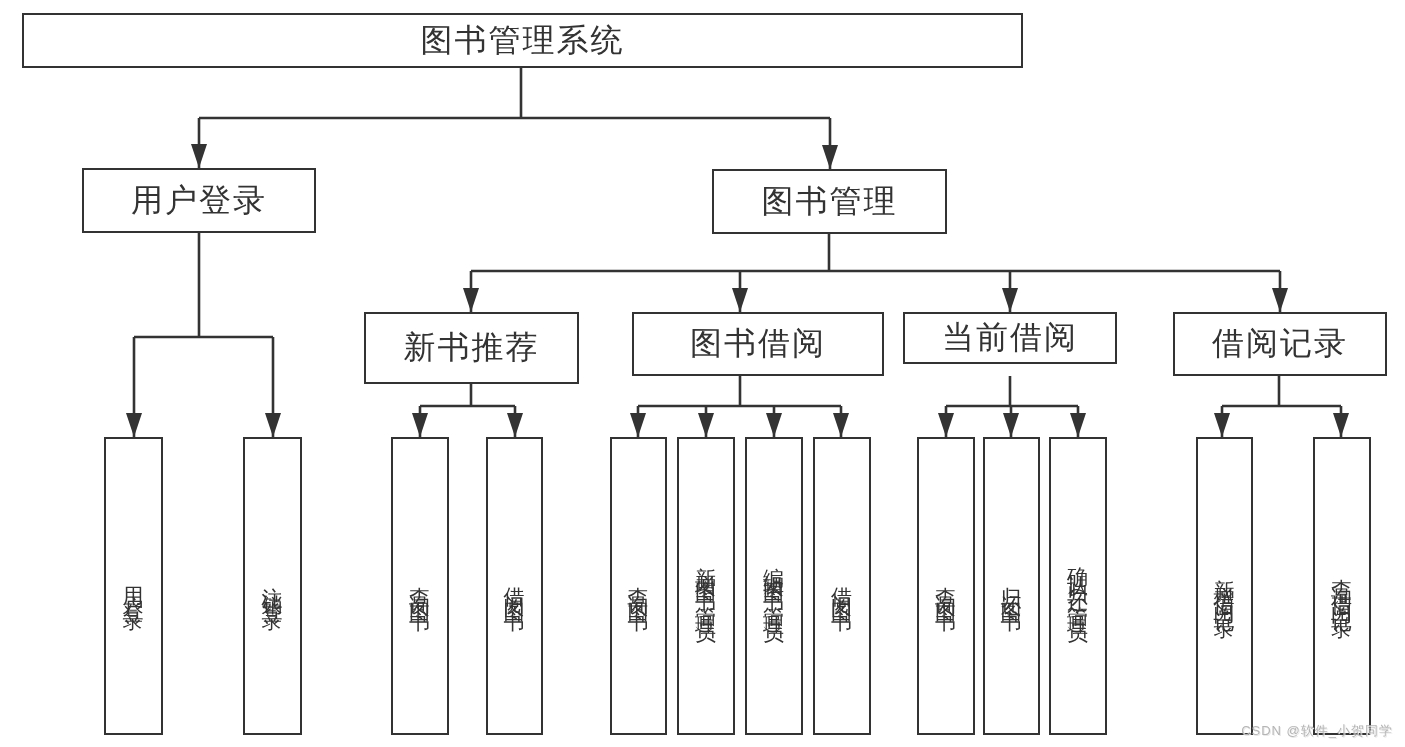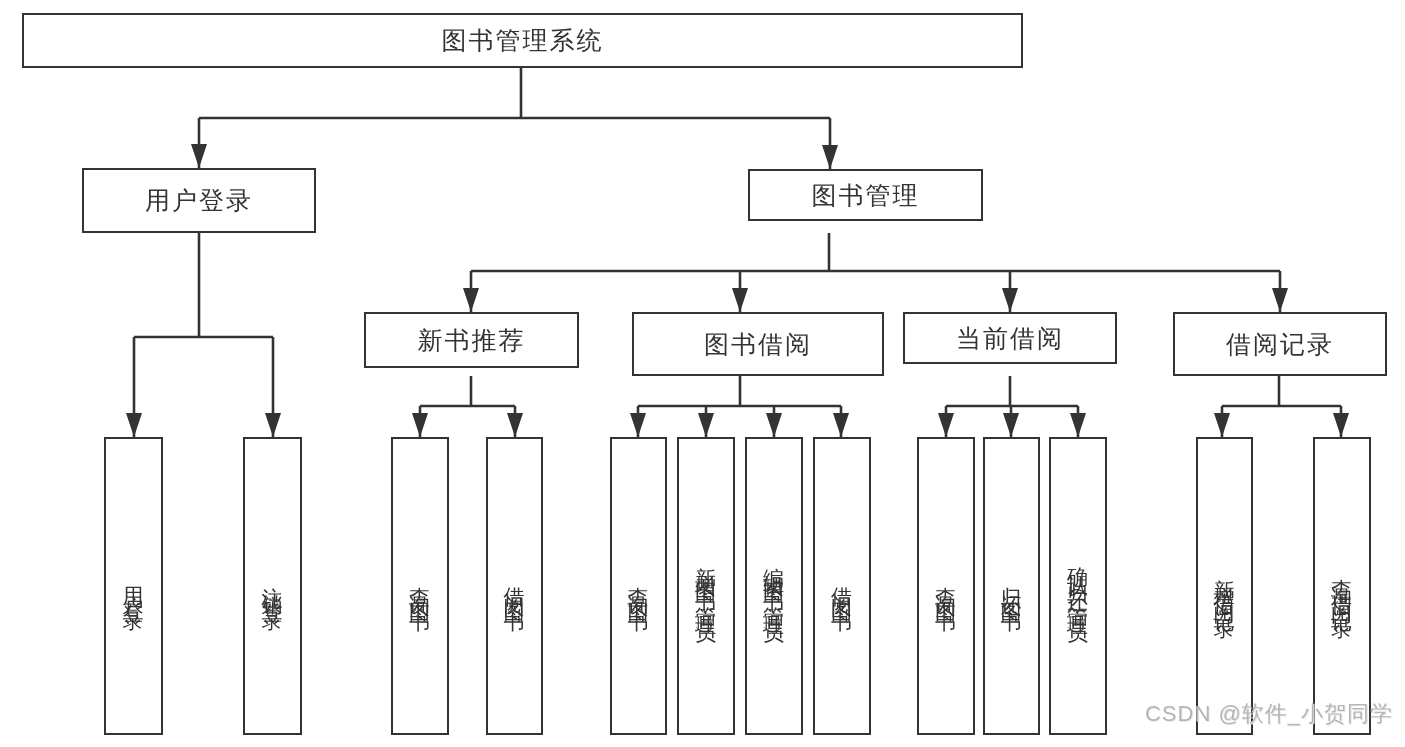--- a/index.html
+++ b/index.html
@@ -15,51 +15,51 @@
   }
   .edges{position:absolute;left:0;top:0;width:1405px;height:747px;}
   .edge{stroke:var(--line);stroke-width:2.6;fill:none;}
   .ah{fill:var(--line);}
   .node{
     position:absolute;box-sizing:border-box;
     background:var(--box_bg);border:2.6px solid var(--line);
     display:flex;align-items:center;justify-content:center;
     color:var(--text);
   }
-  .h-node{font-size:25px;letter-spacing:2px;white-space:nowrap;}
+  .h-node{font-size:32px;letter-spacing:2px;white-space:nowrap;}
   .v-node{
     writing-mode:vertical-rl;text-orientation:mixed;
     font-size:21px;letter-spacing:8px;line-height:1;
   }
   
   .n-root{left:22px;top:13px;width:1001px;height:55px;}
   .n-login{left:82px;top:168px;width:234px;height:65px;}
-  .n-mgmt{left:748px;top:169px;width:235px;height:52px;}
-  .n-recommend{left:364px;top:312px;width:215px;height:56px;}
+  .n-mgmt{left:712px;top:169px;width:235px;height:65px;}
+  .n-recommend{left:364px;top:312px;width:215px;height:72px;}
   .n-borrow{left:632px;top:312px;width:252px;height:64px;}
   .n-current{left:903px;top:312px;width:214px;height:52px;}
   .n-records{left:1173px;top:312px;width:214px;height:64px;}
   
   .leaf{top:437px;height:298px;}
   .lf-user{left:104px;width:59px;}
   .lf-logout{left:243px;width:59px;}
   .lf-nbr-q{left:391px;width:58px;}
   .lf-nbr-b{left:486px;width:57px;}
   .lf-bb-q{left:610px;width:57px;}
   .lf-bb-a{left:677px;width:58px;}
   .lf-bb-e{left:745px;width:58px;}
   .lf-bb-b{left:813px;width:58px;}
   .lf-cb-q{left:917px;width:58px;}
   .lf-cb-r{left:983px;width:57px;}
   .lf-cb-c{left:1049px;width:58px;}
   .lf-br-a{left:1196px;width:57px;}
   .lf-br-q{left:1313px;width:58px;}
   .watermark{
-    position:absolute;right:12px;bottom:18px;
-    font-size:22px;color:var(--watermark);
+    position:absolute;right:12px;bottom:7px;
+    font-size:13px;color:var(--watermark);
     text-shadow:1px 1px 0 #e9e9e9;
     letter-spacing:1px;white-space:nowrap;
   }
 </style>
 </head>
 <body>
 
 <div class="canvas">
 
   <svg class="edges" width="1405" height="747" viewBox="0 0 1405 747" xmlns="http://www.w3.org/2000/svg">

